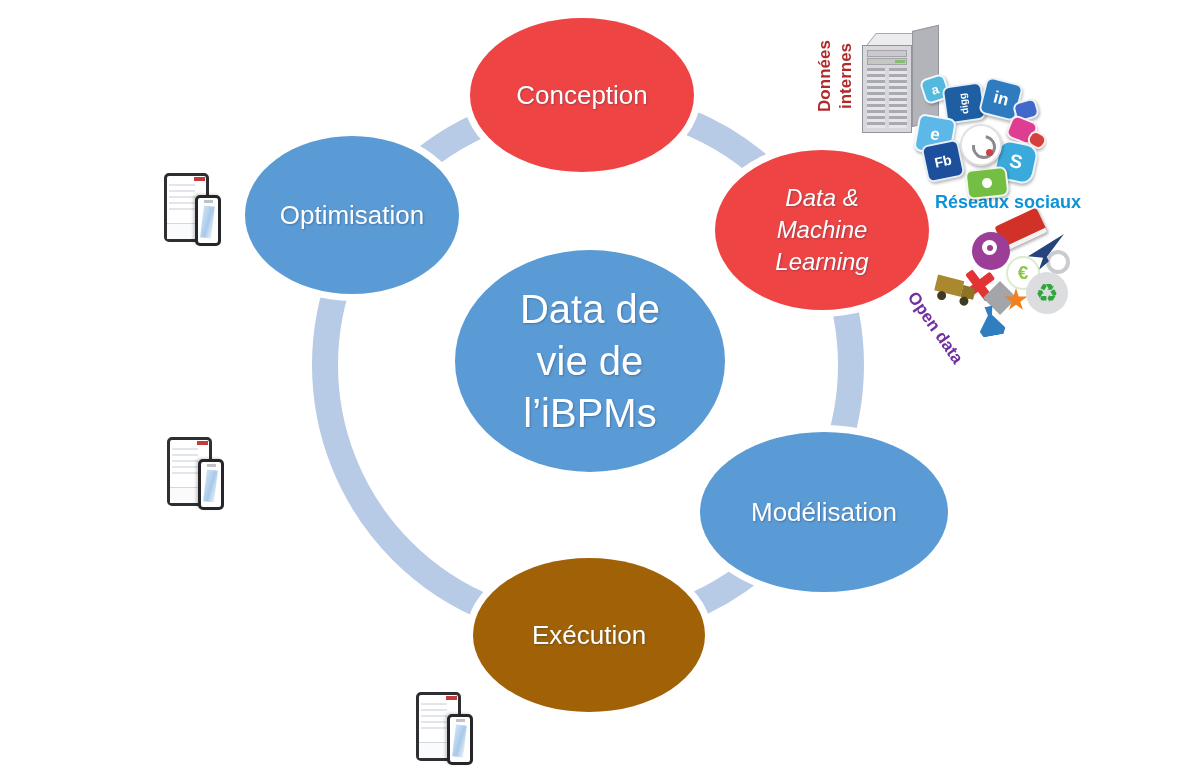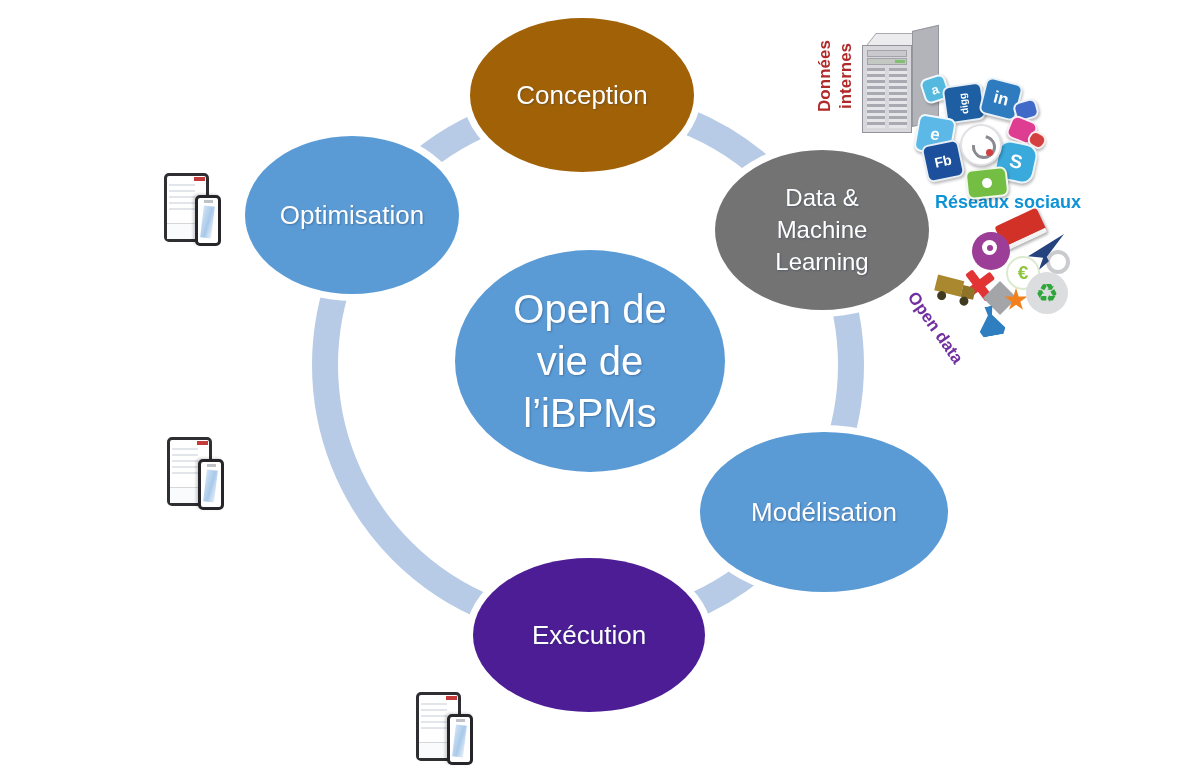--- a/index.html
+++ b/index.html
@@ -121,36 +121,36 @@
     clip-path:polygon(35% 0,65% 0,58% 30%,100% 80%,88% 100%,12% 100%,0 80%,42% 30%);}
 </style>
 </head>
 <body>
 
 <div id="canvas">
 
   <div class="ring"></div>
 
   <div class="stage st-center" style="background-color: rgb(91, 155, 213);">
-    <span class="lbl">Open de
+    <span class="lbl">Data de
 vie de
 l’iBPMs</span>
   </div>
-  <div class="stage st-conception" style="background-color: #a16207;">
+  <div class="stage st-conception" style="background-color: #ef4444;">
     <span class="lbl">Conception</span>
   </div>
-  <div class="stage st-dataml" style="background-color: #737373;">
+  <div class="stage st-dataml" style="background-color: #ef4444; font-style: italic;">
     <span class="lbl">Data &amp;
 Machine
 Learning</span>
   </div>
   <div class="stage st-modelisation" style="background-color: rgb(91, 155, 213);">
     <span class="lbl">Modélisation</span>
   </div>
-  <div class="stage st-execution" style="background-color: #4c1d95;">
+  <div class="stage st-execution" style="background-color: #a16207;">
     <span class="lbl">Exécution</span>
   </div>
   <div class="stage st-optimisation" style="background-color: rgb(91, 155, 213);">
     <span class="lbl">Optimisation</span>
   </div>
 
   <div class="ann ann-internal" style="color: rgb(176, 42, 42);">Données
 internes</div>
   <div class="ann ann-social" style="color: rgb(13, 147, 214);">Réseaux sociaux</div>
   <div class="ann ann-opendata" style="color: rgb(112, 48, 160);">Open data</div>

